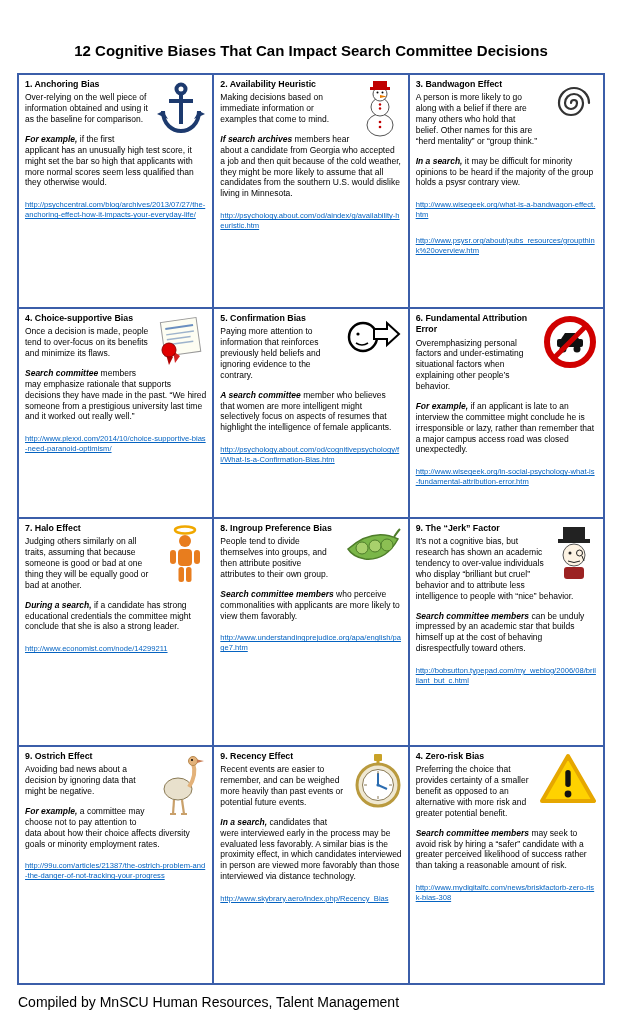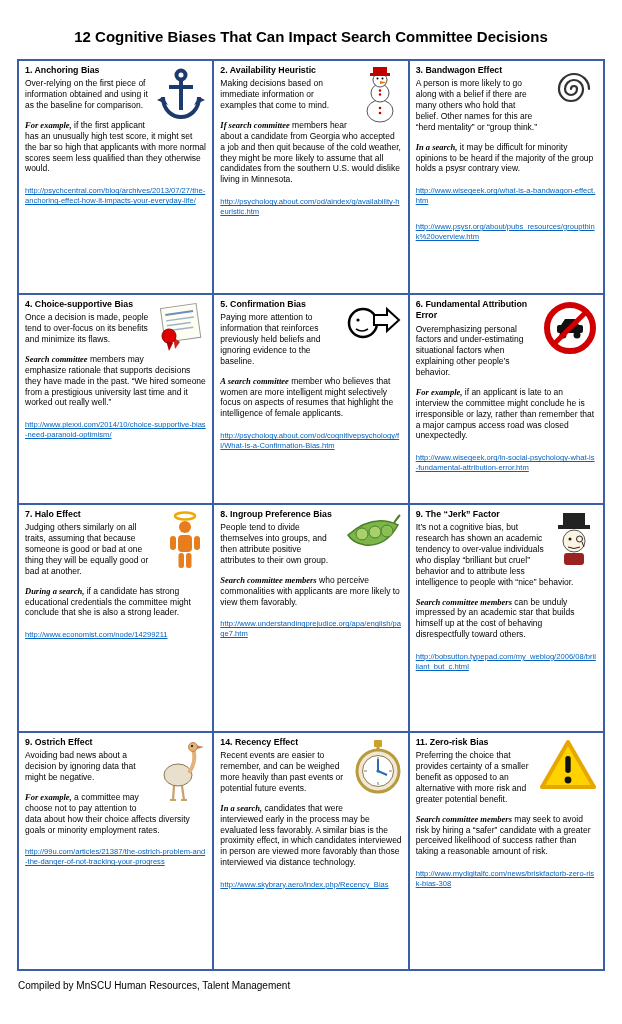--- a/index.html
+++ b/index.html
@@ -1,31 +1,31 @@
 <!DOCTYPE html>
 <html><head>
 <meta charset="utf-8">
 <style>
   html,body{margin:0;padding:0;background:#ffffff;}
   .page{width:622px;height:1024px;box-sizing:border-box;font-family:"Liberation Sans",sans-serif;color:#000;background:#fff;overflow:hidden;}
-  .title{padding-top:28px;text-align:center;font-size:15px;font-weight:bold;margin:0 0 14px 0;}
+  .title{padding-top:28px;text-align:center;font-size:15px;font-weight:bold;margin:14px 0 14px 0;}
   table.grid{border-collapse:collapse;margin:0 auto;width:588px;table-layout:fixed;}
   .grid td{border:2px solid #3b5ea9;vertical-align:top;padding:4px 6px 6px 6px;font-size:8.5px;line-height:1.28;overflow:hidden;}
   tr.r1 td{height:222px;}
   tr.r2 td{height:198px;}
   tr.r3 td{height:216px;}
   tr.r4 td{height:226px;}
   .cell-heading{font-weight:bold;font-size:8.8px;margin-bottom:2px;}
   .icon{float:right;margin:2px 0 4px 6px;}
   .example{margin-top:9px;}
-  .lead{font-weight:bold;font-style:italic;font-family:Liberation Serif, serif;}
+  .lead{font-weight:bold;font-style:italic;}
   .links{margin-top:12px;}
   a.link{display:block;color:#0563C1;text-decoration:underline;font-size:7.6px;line-height:1.3;word-break:break-all;cursor:pointer;}
   a.link + a.link{margin-top:16px;}
-  .footer{margin:8px 0 0 18px;font-size:10px;line-height:1.4;}
+  .footer{margin:8px 0 0 18px;font-size:14px;line-height:1.4;}
 </style>
 </head>
 <body>
 
 <div class="page">
   <h1 class="title">12 Cognitive Biases That Can Impact Search Committee Decisions</h1>
 
   <table class="grid">
     <tbody>
         <tr class="r1">
@@ -37,21 +37,21 @@
               <circle cx="25" cy="8" r="4.5"></circle>
               <line x1="25" y1="13" x2="25" y2="43"></line>
               <line x1="13" y1="20" x2="37" y2="20"></line>
               <path d="M7,30 C7,44 17,50 25,50 C33,50 43,44 43,30"></path>
             </g>
             <path d="M7,30 l-6,3 11,5 z" fill="#1d3a6e"></path>
             <path d="M43,30 l6,3 -11,5 z" fill="#1d3a6e"></path>
           </svg>
         </span>
         <div class="cell-heading">1.  Anchoring Bias</div>
-        <div class="desc">Over-relying on the first piece of information obtained and using it as the baseline for comparison.</div>
+        <div class="desc">Over-relying on the well piece of information obtained and using it as the baseline for comparison.</div>
         <p class="example"><span class="lead">For example,</span><span> if the first applicant has an unusually high test score, it might set the bar so high that applicants with more normal scores seem less qualified than they otherwise would.</span></p>
         <div class="links">
               <a class="link">http://psychcentral.com/blog/archives/2013/07/27/the-anchoring-effect-how-it-impacts-your-everyday-life/</a>
             </div>
       </td>
 
       <td>
         <span class="icon">
           <svg width="44" height="56" viewBox="0 0 44 56">
             <ellipse cx="22" cy="44" rx="13" ry="11" fill="#fff" stroke="#555"></ellipse>
@@ -63,21 +63,21 @@
             <circle cx="24.5" cy="11.5" r="1" fill="#000"></circle>
             <polygon points="22,14 29,15.5 22,17" fill="#e87b00"></polygon>
             <circle cx="22" cy="23.5" r="1.2" fill="#c00000"></circle>
             <circle cx="22" cy="27.5" r="1.2" fill="#c00000"></circle>
             <circle cx="22" cy="41" r="1.3" fill="#c00000"></circle>
             <circle cx="22" cy="46" r="1.3" fill="#c00000"></circle>
           </svg>
         </span>
         <div class="cell-heading">2.  Availability Heuristic</div>
         <div class="desc">Making decisions based on immediate information or examples that come to mind.</div>
-        <p class="example"><span class="lead">If search committee</span><span> members hear about a candidate from Georgia who accepted a job and then quit because of the cold weather, they might be more likely to assume that all candidates from the southern U.S. would dislike living in Minnesota.</span></p>
+        <p class="example"><span class="lead">If search archives</span><span> members hear about a candidate from Georgia who accepted a job and then quit because of the cold weather, they might be more likely to assume that all candidates from the southern U.S. would dislike living in Minnesota.</span></p>
         <div class="links">
               <a class="link">http://psychology.about.com/od/aindex/g/availability-heuristic.htm</a>
             </div>
       </td>
 
       <td>
         <span class="icon">
           <svg width="52" height="44" viewBox="0 0 52 44">
             <path d="M26,22 a3,3 0 1 1 6,0 a6,6 0 1 1 -12,0 a9,9 0 1 1 18,0 a12,12 0 1 1 -24,0 a15,15 0 1 1 30,0" fill="none" stroke="#333" stroke-width="2.2" stroke-linecap="round"></path>
           </svg>
@@ -119,21 +119,21 @@
       <td>
         <span class="icon">
           <svg width="58" height="42" viewBox="0 0 58 42">
             <circle cx="19" cy="22" r="14" fill="#fff" stroke="#000" stroke-width="2.5"></circle>
             <circle cx="14" cy="19" r="1.6" fill="#000"></circle>
             <path d="M12,28 q6,4 12,0" fill="none" stroke="#000" stroke-width="1.6"></path>
             <path d="M30,14 h13 v-6 l12,11 -12,11 v-6 h-13 z" fill="#fff" stroke="#000" stroke-width="2"></path>
           </svg>
         </span>
         <div class="cell-heading">5.  Confirmation Bias</div>
-        <div class="desc">Paying more attention to information that reinforces previously held beliefs and ignoring evidence to the baseline.</div>
+        <div class="desc">Paying more attention to information that reinforces previously held beliefs and ignoring evidence to the contrary.</div>
         <p class="example"><span class="lead">A search committee</span><span> member who believes that women are more intelligent might selectively focus on aspects of resumes that highlight the intelligence of female applicants.</span></p>
         <div class="links">
               <a class="link">http://psychology.about.com/od/cognitivepsychology/fl/What-Is-a-Confirmation-Bias.htm</a>
             </div>
       </td>
 
       <td>
         <span class="icon">
           <svg width="54" height="54" viewBox="0 0 54 54">
             <circle cx="27" cy="27" r="23" fill="#fff" stroke="#d00000" stroke-width="6"></circle>
@@ -248,37 +248,37 @@
             <circle cx="24" cy="32" r="15.5" fill="#fff" stroke="#8a7a55"></circle>
             <line x1="24" y1="32" x2="24" y2="20" stroke="#2b6cb0" stroke-width="2"></line>
             <line x1="24" y1="32" x2="33" y2="36" stroke="#2b6cb0" stroke-width="2"></line>
             <circle cx="24" cy="32" r="1.6" fill="#2b6cb0"></circle>
             <line x1="24" y1="18" x2="24" y2="21" stroke="#8a7a55"></line>
             <line x1="24" y1="43" x2="24" y2="46" stroke="#8a7a55"></line>
             <line x1="10" y1="32" x2="13" y2="32" stroke="#8a7a55"></line>
             <line x1="35" y1="32" x2="38" y2="32" stroke="#8a7a55"></line>
           </svg>
         </span>
-        <div class="cell-heading">14.  Recency Effect</div>
+        <div class="cell-heading">9.  Recency Effect</div>
         <div class="desc">Recent events are easier to remember, and can be weighed more heavily than past events or potential future events.</div>
         <p class="example"><span class="lead">In a search,</span><span> candidates that were interviewed early in the process may be evaluated less favorably. A similar bias is the proximity effect, in which candidates interviewed in person are viewed more favorably than those interviewed via distance technology.</span></p>
         <div class="links">
               <a class="link">http://www.skybrary.aero/index.php/Recency_Bias</a>
             </div>
       </td>
 
       <td>
         <span class="icon">
           <svg width="58" height="52" viewBox="0 0 58 52">
             <path d="M29,3 L55,48 L3,48 Z" fill="#ffd200" stroke="#e6a700" stroke-width="4" stroke-linejoin="round"></path>
             <rect x="26.3" y="17" width="5.4" height="17" rx="2.7" fill="#111"></rect>
             <circle cx="29" cy="41" r="3.4" fill="#111"></circle>
           </svg>
         </span>
-        <div class="cell-heading">11.  Zero-risk Bias</div>
+        <div class="cell-heading">4.  Zero-risk Bias</div>
         <div class="desc">Preferring the choice that provides certainty of a smaller benefit as opposed to an alternative with more risk and greater potential benefit.</div>
         <p class="example"><span class="lead">Search committee members</span><span> may seek to avoid risk by hiring a “safer” candidate with a greater perceived likelihood of success rather than taking a reasonable amount of risk.</span></p>
         <div class="links">
               <a class="link">http://www.mydigitalfc.com/news/briskfactorb-zero-risk-bias-308</a>
             </div>
       </td>
     </tr>
   </tbody>
     </table>
 

